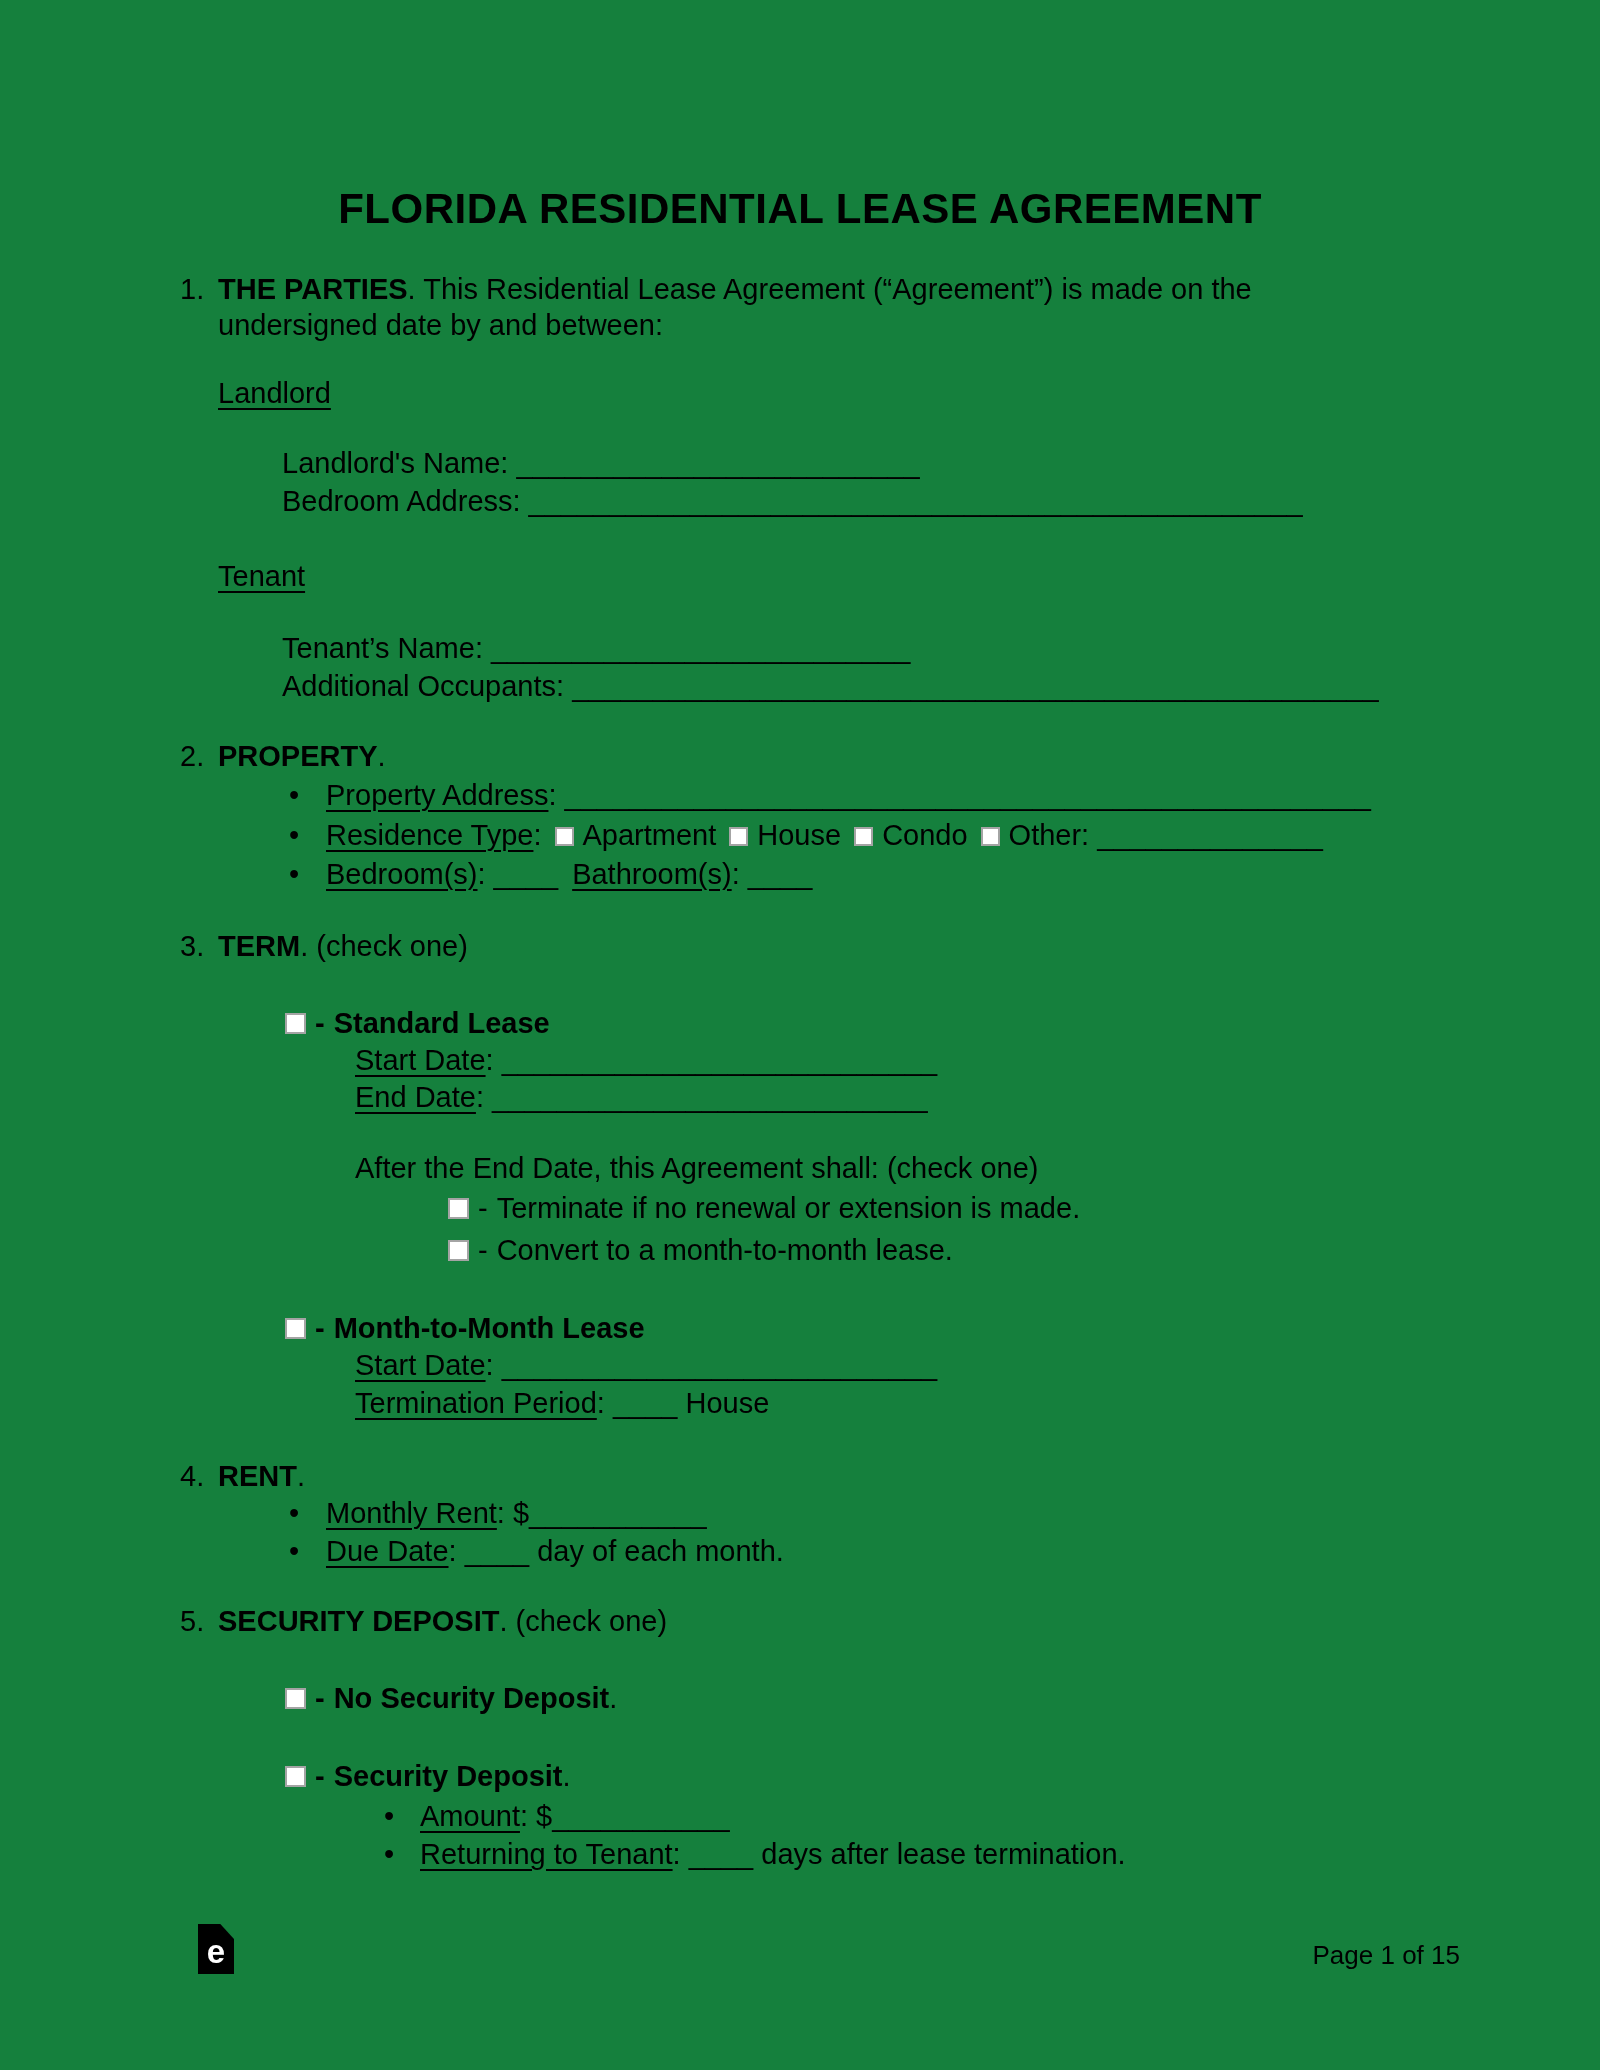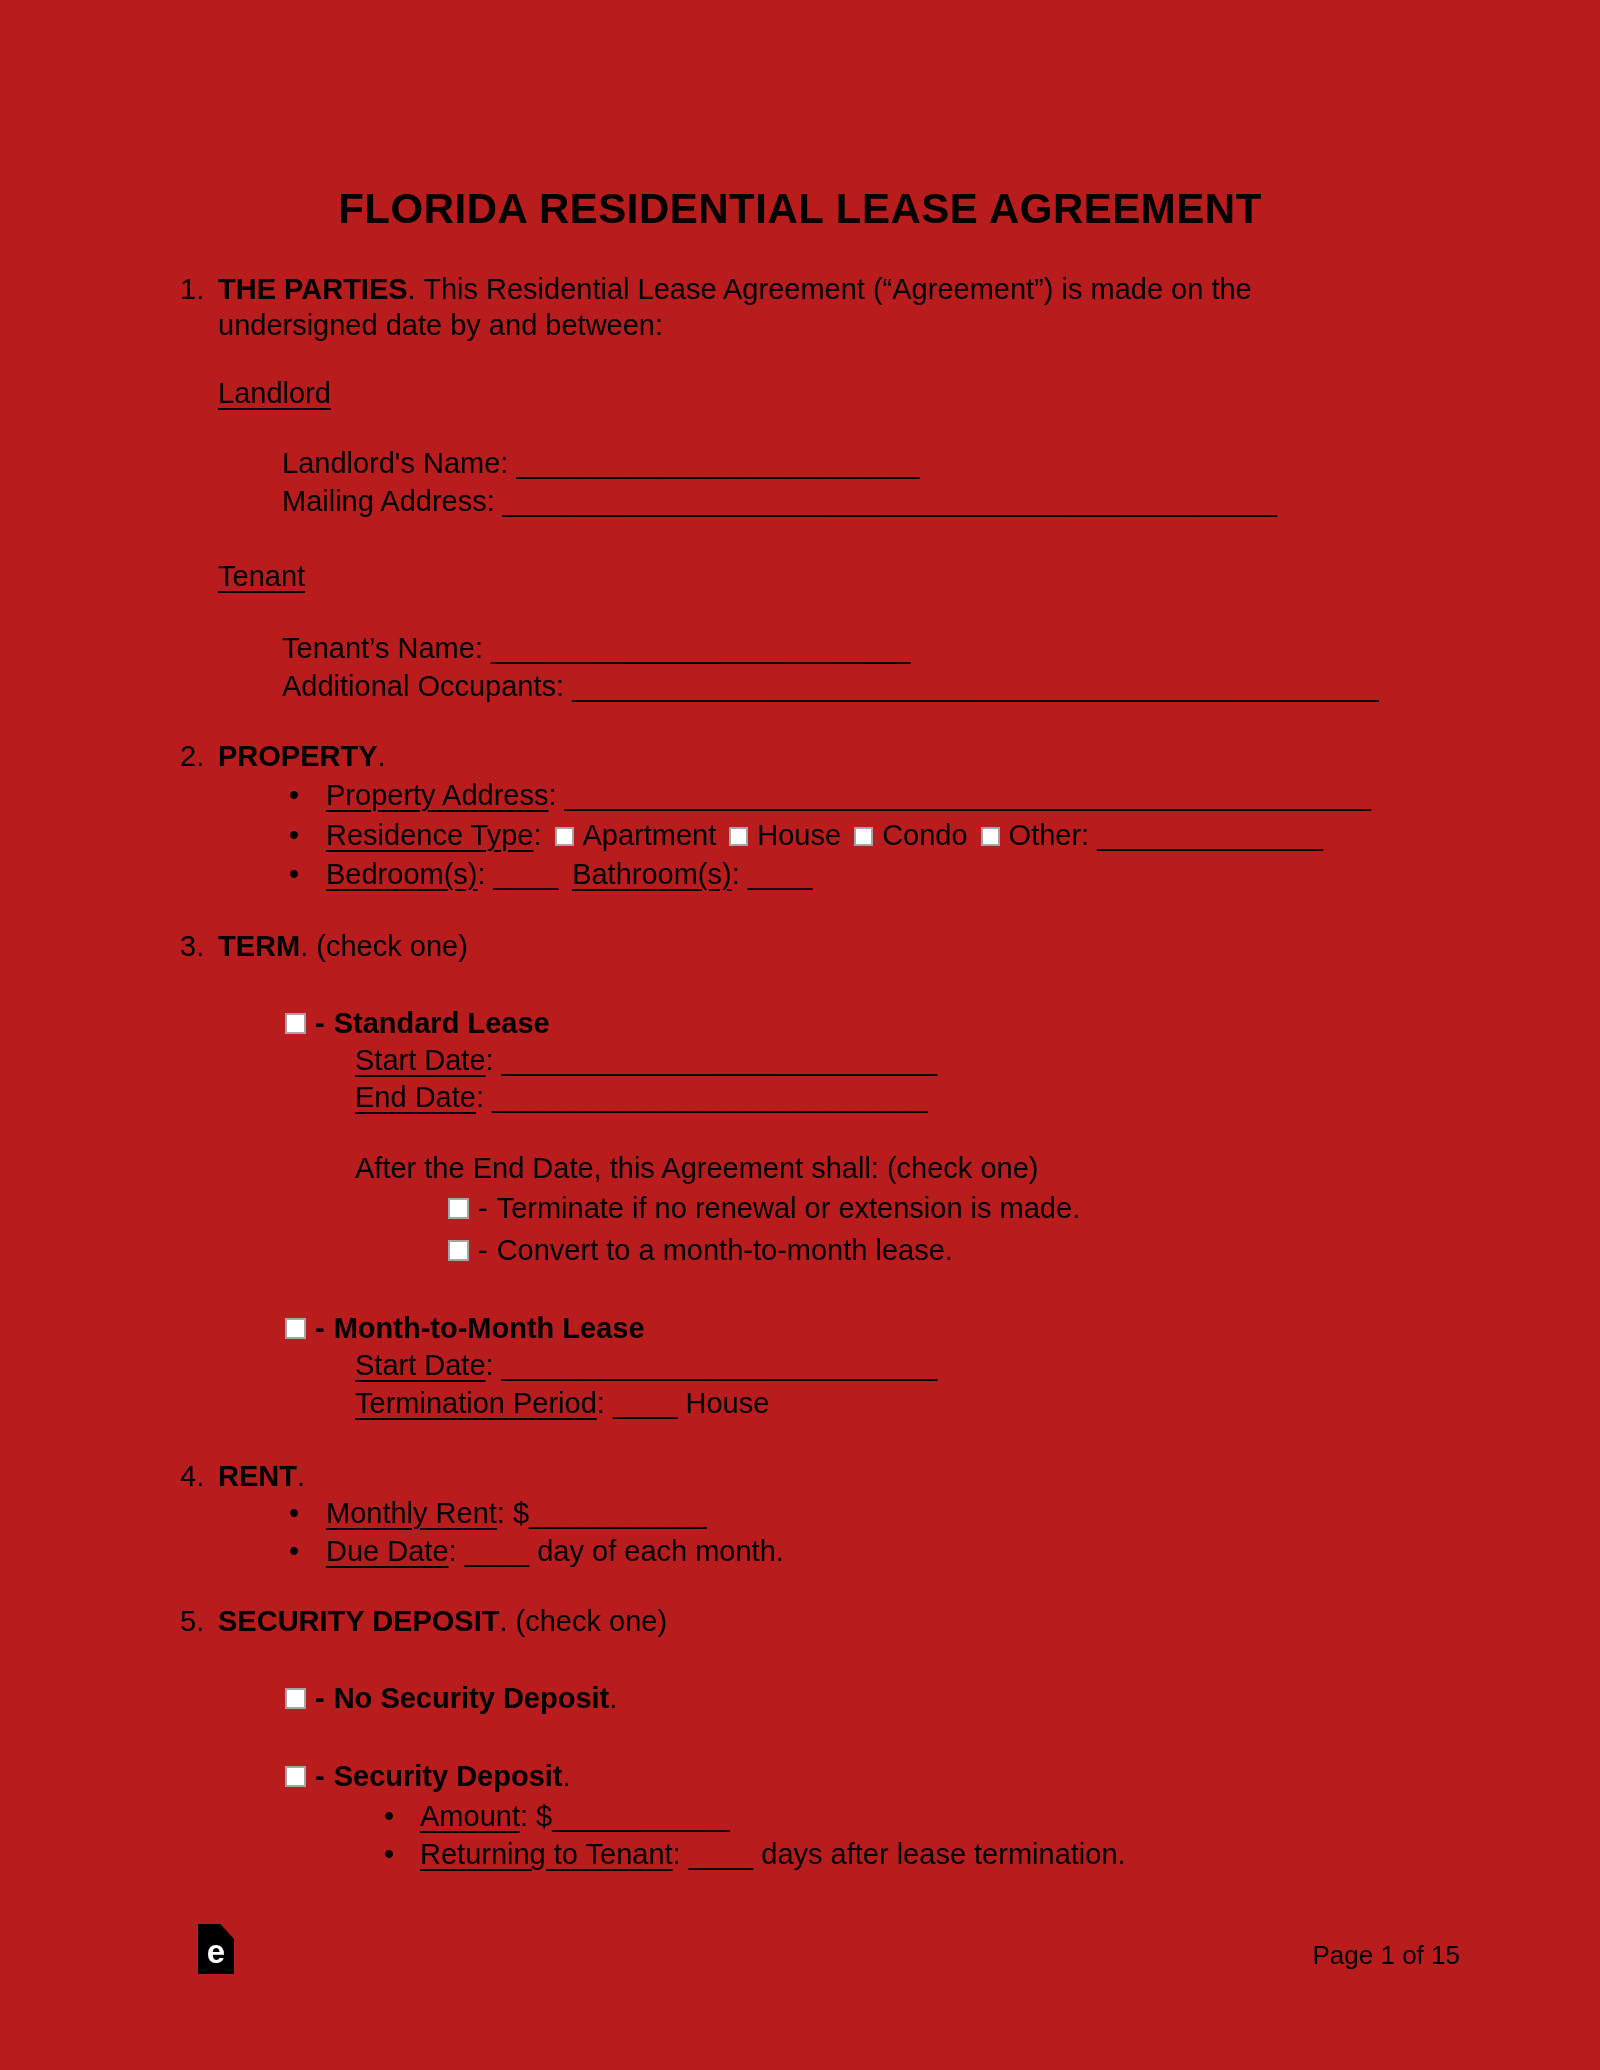--- a/index.html
+++ b/index.html
@@ -1,17 +1,17 @@
 <!DOCTYPE html>
 <html><head>
 <meta charset="utf-8">
 <style>
   html, body { margin:0; padding:0; background:#ffffff; }
   .page {
-    position:relative; width:1600px; height:2070px; background:#b91c1c;
+    position:relative; width:1600px; height:2070px; background:#15803d;
     font-family:"Liberation Sans", sans-serif; font-size:29px; color:#000;
     overflow:hidden;
   }
   .line { position:absolute; white-space:nowrap; line-height:1.15; }
   .b { font-weight:700; }
   .u { text-decoration:underline; text-decoration-thickness:2px; text-underline-offset:5px; }
   .title {
     position:absolute; top:185px; left:0; width:1600px; text-align:center;
     font-size:42px; font-weight:700; letter-spacing:0.5px;
   }
@@ -53,21 +53,21 @@
     <span>undersigned date by and between:</span>
   </div>
 
   <div class="line" style="left:218px; top:377px">
     <span class="u">Landlord</span>
   </div>
   <div class="line" style="left:282px; top:447px">
     <span>Landlord's Name:</span><span class="blank gap-l">_________________________</span>
   </div>
   <div class="line" style="left:282px; top:485px">
-    <span>Mailing Address:</span><span class="blank gap-l">________________________________________________</span>
+    <span>Bedroom Address:</span><span class="blank gap-l">________________________________________________</span>
   </div>
 
   <div class="line" style="left:218px; top:560px">
     <span class="u">Tenant</span>
   </div>
   <div class="line" style="left:282px; top:632px">
     <span>Tenant’s Name:</span><span class="blank gap-l">__________________________</span>
   </div>
   <div class="line" style="left:282px; top:670px">
     <span>Additional Occupants:</span><span class="blank gap-l">__________________________________________________</span>

